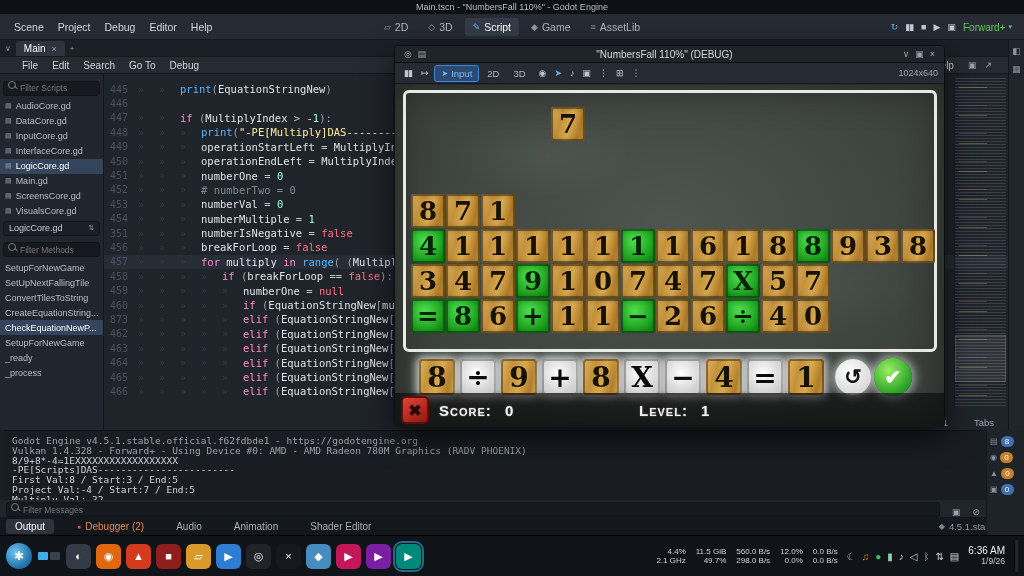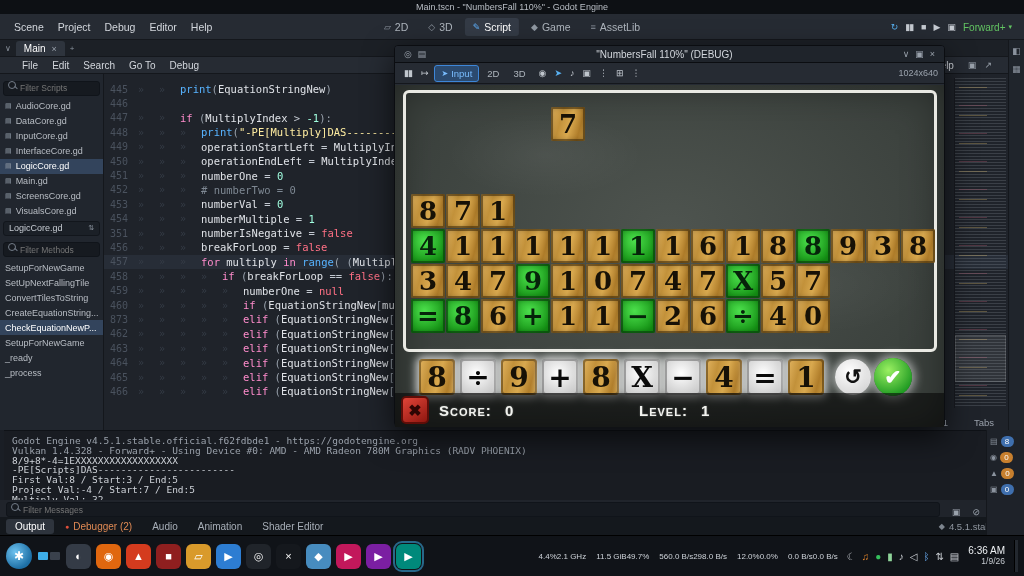--- a/index.html
+++ b/index.html
@@ -107,21 +107,21 @@
   background:radial-gradient(circle at 35% 35%,#6fc3f0,#1d6fa5 70%);display:flex;align-items:center;
   justify-content:center;color:#fff;font-size:12px}
 .pager{display:flex;gap:2px;flex:none}
 .pager span{width:10px;height:8px;background:#3a414c;border-radius:1px;display:block}
 .pager span:first-child{background:#3daee9}
 .tb-apps{display:flex;gap:5px;align-items:center}
 .tb-app{width:25px;height:25px;border-radius:6px;display:flex;align-items:center;justify-content:center;
   color:#fff;font-size:11px;flex:none}
 .tb-app.active{outline:2px solid rgba(61,174,233,.55);outline-offset:1px}
 .tb-right{margin-left:auto;display:flex;align-items:center;gap:9px}
-.tb-stat{display:flex;align-items:flex-end;font-size:8px;color:#ced3d9;line-height:9px}
+.tb-stat{display:flex;flex-direction:column;align-items:flex-end;font-size:8px;color:#ced3d9;line-height:9px}
 .tray{display:flex;align-items:center;gap:6px}
 .tray-ic{font-size:10px}
 .clock{display:flex;flex-direction:column;align-items:flex-end;line-height:10px}
 .clock .t{font-size:10px;color:#eef1f4}
 .clock .d{font-size:8.5px;color:#c3c8ce}
 .show-desktop{width:4px;height:32px;background:#23282f;border-left:1px solid #000;flex:none}
 
 .game-window{left:394px;top:45px;width:551px;height:382px;background:#262b33;border:1px solid #0b0d11;
   border-radius:4px;box-shadow:0 10px 30px rgba(0,0,0,.65);z-index:40}
 .gw-titlebar{height:17px;background:#1f242b;border-bottom:1px solid #0b0d11;display:flex;
@@ -373,21 +373,21 @@
 
   <div class="abs filter-bar">
     <div class="search-wrap">
       <input placeholder="Filter Messages" style="">
     </div>
     <span class="fb-ic">▣</span>
     <span class="fb-ic">⊘</span>
   </div>
 
   <div class="abs bottom-bar">
-    <div style="display:flex;gap:2px">
+    <div style="display:flex;gap:14px">
         <div class="btab active">
           <span class="lbl">Output</span>
         </div>
         <div class="btab debug">
           <span class="dot">●</span>
           <span class="lbl">Debugger (2)</span>
         </div>
         <div class="btab">
           <span class="lbl">Audio</span>
         </div>

